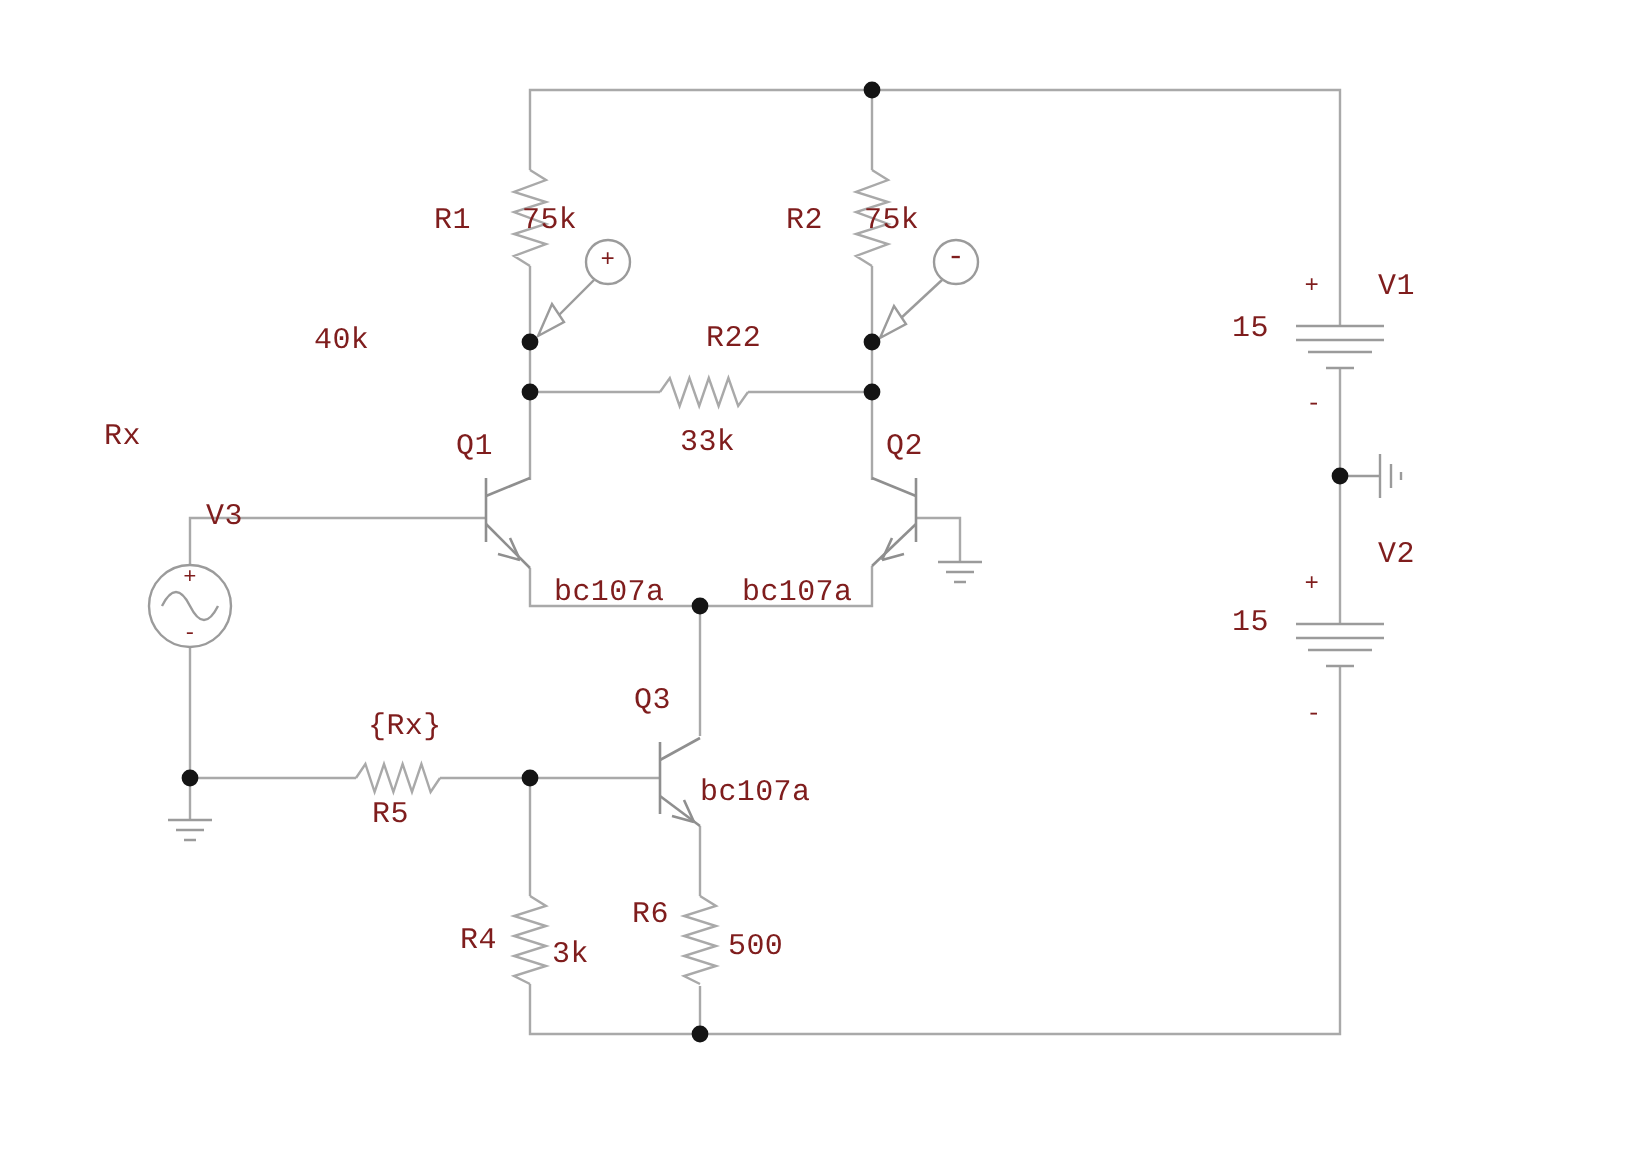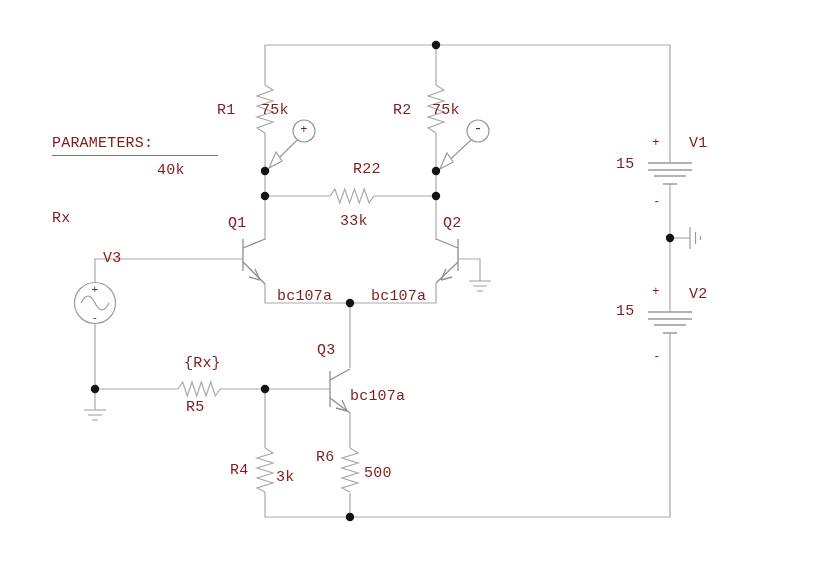--- a/index.html
+++ b/index.html
@@ -121,21 +121,20 @@
       <circle cx="436" cy="171" r="4.2"></circle>
       <circle cx="436" cy="196" r="4.2"></circle>
       <circle cx="350" cy="303" r="4.2"></circle>
       <circle cx="95" cy="389" r="4.2"></circle>
       <circle cx="265" cy="389" r="4.2"></circle>
       <circle cx="350" cy="517" r="4.2"></circle>
       <circle cx="670" cy="238" r="4.2"></circle>
     </g>
   </svg>
 
-  <div class="lbl params-title" style="left:52px;top:136px;">PARAMETERS:</div>
   <div class="lbl" style="left:52px;top:163px;margin-top:48px;">Rx</div>
   <div class="lbl" style="left:157px;top:163px;">40k</div>
 
   <div class="lbl" style="left:217px;top:103px;">R1</div>
   <div class="lbl" style="left:261px;top:103px;">75k</div>
 
   <div class="lbl" style="left:383px;top:103px;margin-left:10px;">R2</div>
   <div class="lbl" style="left:432px;top:103px;">75k</div>
 
   <div class="lbl" style="left:338px;top:162px;margin-left:15px;">R22</div>
@@ -160,21 +159,21 @@
 
   <div class="lbl" style="left:103px;top:251px;">V3</div>
   <div class="lbl tiny ctr" style="left:95px;top:290px;">+</div>
   <div class="lbl tiny ctr" style="left:95px;top:318px;">-</div>
 
   <div class="lbl" style="left:689px;top:136px;">V1</div>
   <div class="lbl" style="left:616px;top:157px;">15</div>
   <div class="lbl small ctr" style="left:656px;top:143px;">+</div>
   <div class="lbl small ctr" style="left:657px;top:202px;">-</div>
 
-  <div class="lbl" style="left:689px;top:287px;">V2</div>
+  <div class="lbl" style="left:689px;top:270px;">V2</div>
   <div class="lbl" style="left:616px;top:304px;">15</div>
   <div class="lbl small ctr" style="left:656px;top:292px;">+</div>
   <div class="lbl small ctr" style="left:657px;top:357px;">-</div>
 
   <div class="lbl small ctr" style="left:304px;top:130px;">+</div>
   <div class="lbl ctr" style="left:478px;top:129px;">-</div>
 
 </div>
 
 </body></html>

